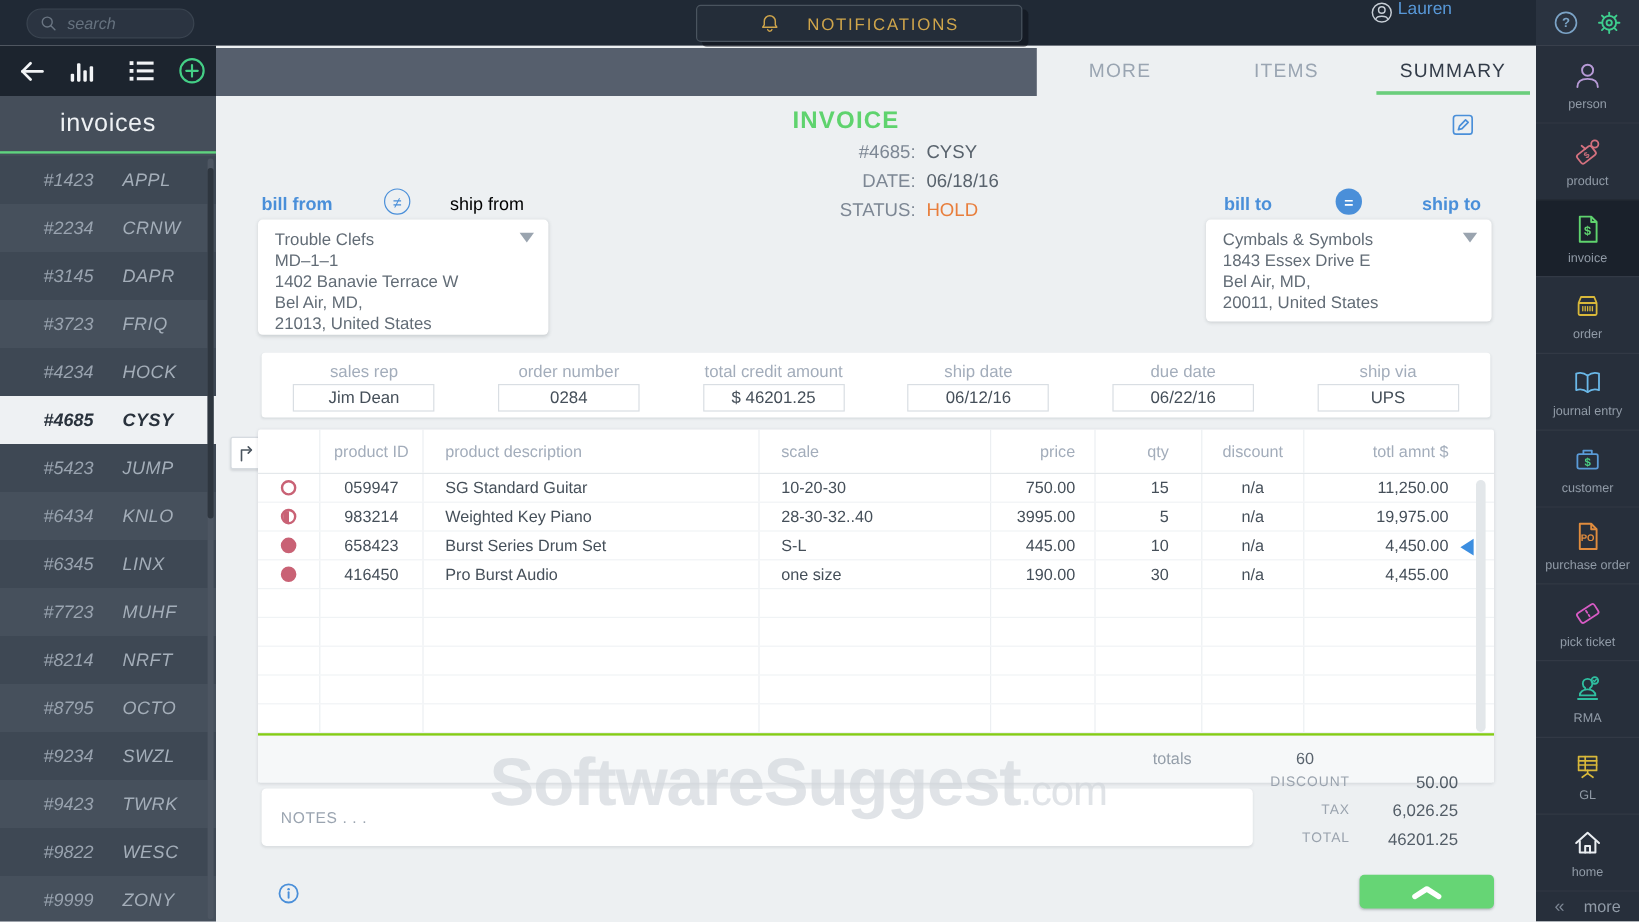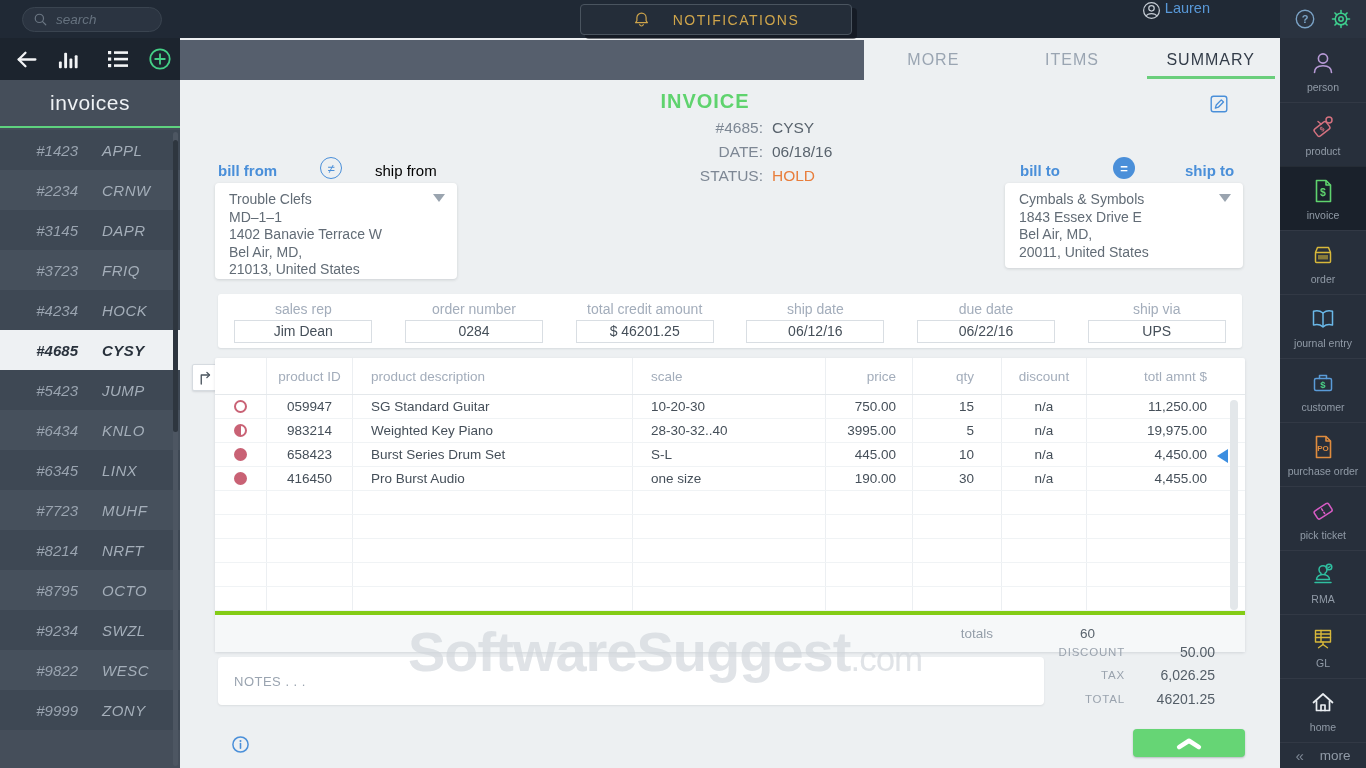--- a/index.html
+++ b/index.html
@@ -84,21 +84,21 @@
   .addr-card .caret { position:absolute; right:12px; top:11px; width:0; height:0;
     border-left:6px solid transparent; border-right:6px solid transparent; border-top:8px solid #9aa4af; cursor:pointer; }
   .card-from { left:215px; width:242px; height:96px; }
   .card-to { left:1005px; width:238px; height:85px; }
 
   
   .fields-panel { position:absolute; left:218px; top:294px; width:1024px; height:54px; background:#fff;
     border-radius:3px; box-shadow:0 1px 2px rgba(60,70,80,.12); display:flex; }
   .field { flex:1; display:flex; flex-direction:column; align-items:center; justify-content:center; gap:3px; padding-top:1px; }
   .field-label { font-size:14px; color:#a3adbb; }
-  .field-box { width:138px; height:23px; border:1px solid #d9dee3; display:flex; align-items:center;
+  .field-box { width:118px; height:23px; border:1px solid #d9dee3; display:flex; align-items:center;
     justify-content:center; font-size:14px; color:#454f59; background:#fff; cursor:text; }
 
   
   .indent-icon-box { position:absolute; left:192px; top:364px; width:25px; height:27px; background:#fff;
     border:1px solid #d6dbe0; border-radius:2px; display:flex; align-items:center; justify-content:center;
     box-shadow:0 1px 2px rgba(60,70,80,.15); cursor:pointer; }
   .table-panel { position:absolute; left:215px; top:358px; width:1030px; background:#fff;
     box-shadow:0 1px 3px rgba(60,70,80,.15); border-radius:2px; }
   .t-head, .t-row, .t-totals { display:grid; grid-template-columns:52px 86px 280px 193px 87px 89px 85px 158px; }
   .t-head { height:37px; border-bottom:1px solid #e4e8eb; }
@@ -108,21 +108,21 @@
   .td { display:flex; align-items:center; font-size:13.5px; color:#454f59; border-right:1px solid #eceff2; overflow:hidden; }
   .td:last-child { border-right:none; }
   .al { padding-left:18px; }
   .ac { justify-content:center; }
   .ar { justify-content:flex-end; padding-right:16px; }
   .arq { justify-content:flex-end; padding-right:27px; }
   .art { justify-content:flex-end; padding-right:38px; }
   .circle { width:13px; height:13px; border-radius:50%; border:2px solid #c96275; }
   .circle--half { background:linear-gradient(90deg,#c96275 50%,#fff 50%); }
   .circle--full { background:#c96275; }
-  .t-totals { height:41px; border-top:4px solid #84cc16; background:#f6f8f9; align-items:center;gap:24px; }
+  .t-totals { height:41px; border-top:2px solid #84cc16; background:#f6f8f9; align-items:center;gap:24px; }
   .t-totals .tt { display:flex; align-items:center; height:100%; font-size:13.5px; }
   .tt-label { grid-column:5; justify-content:flex-end; padding-right:16px; color:#949ea9; }
   .tt-qty { grid-column:6; justify-content:flex-end; padding-right:27px; color:#59636d; }
   .tt-amount { grid-column:8; justify-content:flex-end; padding-right:38px; color:#59636d; }
   .table-scrollbar { position:absolute; left:1230px; top:400px; width:8px; height:210px;
     background:#e3e7ea; border-radius:4px; cursor:pointer; }
   .row-marker { position:absolute; left:1217px; top:449px; width:0; height:0;
     border-top:7px solid transparent; border-bottom:7px solid transparent; border-right:11px solid #3c8ee0; }
 
   
@@ -309,20 +309,24 @@
       <div class="inv-row">
         <span class="inv-num">#8795</span>
         <span class="inv-code">OCTO</span>
       </div>
 
       <div class="inv-row">
         <span class="inv-num">#9234</span>
         <span class="inv-code">SWZL</span>
       </div>
 
+      <div class="inv-row">
+        <span class="inv-num">#9423</span>
+        <span class="inv-code">TWRK</span>
+      </div>
 
       <div class="inv-row">
         <span class="inv-num">#9822</span>
         <span class="inv-code">WESC</span>
       </div>
 
       <div class="inv-row">
         <span class="inv-num">#9999</span>
         <span class="inv-code">ZONY</span>
       </div>

